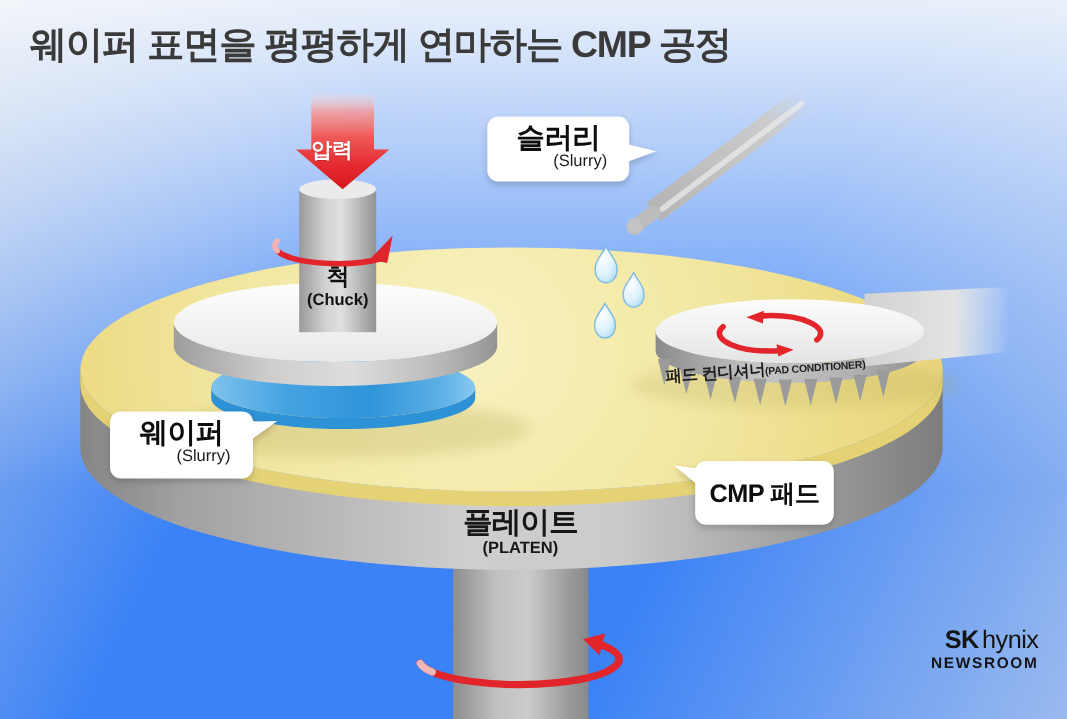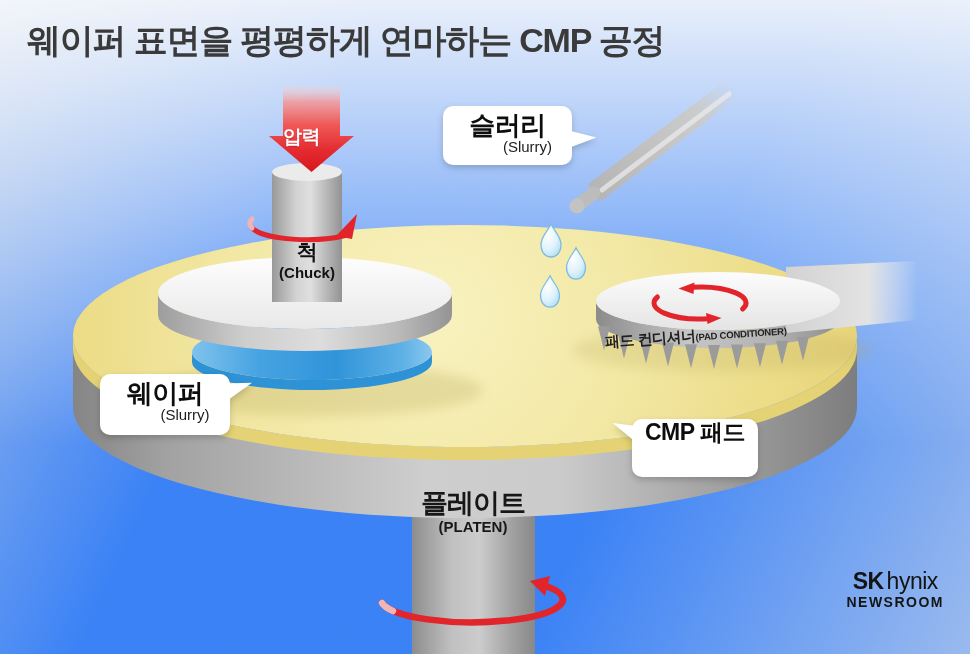--- a/index.html
+++ b/index.html
@@ -39,40 +39,40 @@
   .chuck-label .en { font-size:15px; font-weight:600; line-height:18px; }
 
   .bubble {
     position:absolute; background:#ffffff; border-radius:10px; text-align:center;
     filter:drop-shadow(0 3px 3px rgba(0,0,0,0.18)); padding-top:6px; box-sizing:border-box;
   }
   .bubble .ko { font-size:26px; font-weight:800; color:#0d0d0d; line-height:26px; letter-spacing:-0.5px; }
   .bubble .en { font-size:15px; font-weight:400; color:#1c1c1c; line-height:17px;padding-left:40px; }
   .b-slurry { left:443px; top:106px; width:129px; height:59px; }
   .b-wafer  { left:100px; top:374px; width:130px; height:61px; }
-  .b-cmppad { left:632px; top:419px; width:126px; height:58px; padding-top:0; display:flex; align-items:flex-start; justify-content:center; }
+  .b-cmppad { left:632px; top:419px; width:126px; height:58px; padding-top:0; display:flex; align-items:center; justify-content:center; }
   .b-cmppad .ko { font-size:23px; }
 
   .tail { position:absolute; width:0; height:0; }
   .tail-slurry { right:-24px; top:26px; border-top:4px solid transparent; border-bottom:14px solid transparent; border-left:28px solid #fff; transform:rotate(6deg); }
   .tail-wafer  { right:-23px; top:7px;  border-top:4px solid transparent; border-bottom:13px solid transparent; border-left:27px solid #fff; transform:rotate(-10deg); }
   .tail-cmppad { left:-21px;  top:4px;  border-top:3px solid transparent; border-bottom:13px solid transparent; border-right:27px solid #fff; transform:rotate(14deg); }
 
   .cond-label {
     position:absolute; left:605px; top:333px; white-space:nowrap; color:#1e1e1e;
     transform:rotate(-4deg); transform-origin:left center;
   }
   .cond-label .ko { font-size:15px; font-weight:800; letter-spacing:-0.5px; }
   .cond-label .en { font-size:9.5px; font-weight:700; letter-spacing:-0.2px; }
 
   .platen-label { position:absolute; left:353px; top:460px; width:240px; text-align:center; color:#171717; }
-  .platen-label .ko { font-size:27px; font-weight:800; line-height:30px; letter-spacing:-1px;margin-top:28px; }
+  .platen-label .ko { font-size:27px; font-weight:800; line-height:30px; letter-spacing:-1px; }
   .platen-label .en { font-size:15px; font-weight:600; line-height:18px; }
 
-  .logo { position:absolute; right:26px; top:569px; text-align:center; color:#141414; }
+  .logo { position:absolute; right:26px; top:569px; text-align:right; color:#141414; }
   .logo .l1 { font-size:23px; line-height:25px; letter-spacing:-0.5px; }
   .logo .sk { font-weight:800; }
   .logo .hy { font-weight:500; margin-left:3px; }
   .logo .l2 { font-size:14px; font-weight:800; letter-spacing:1.5px; line-height:17px; }
 </style>
 </head>
 <body>
 
 <div class="stage">
   <div class="bg-diamonds"></div>

